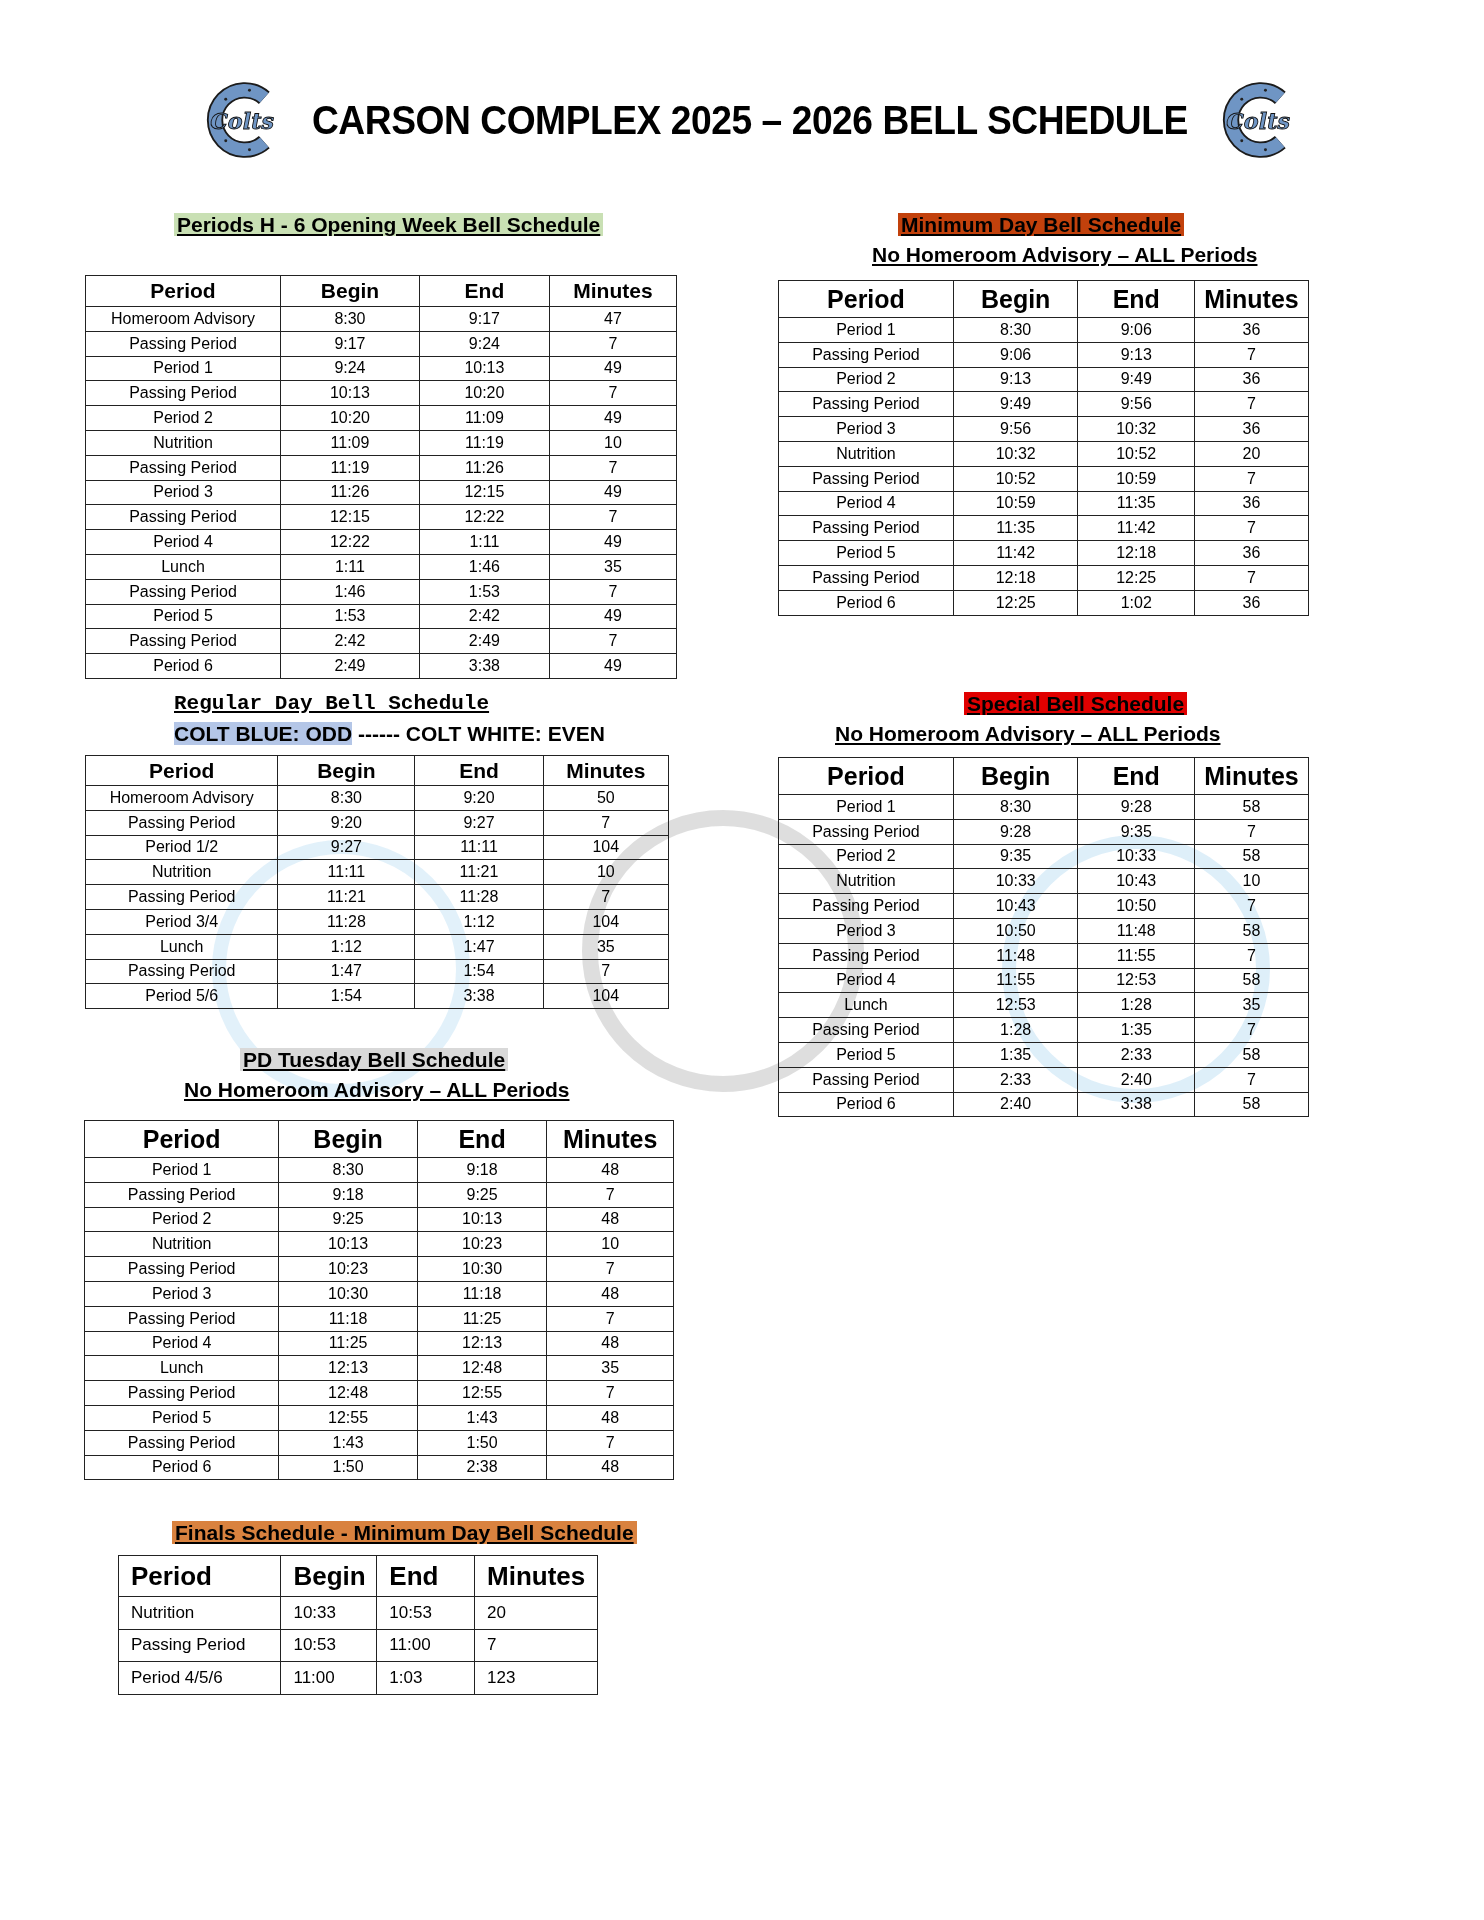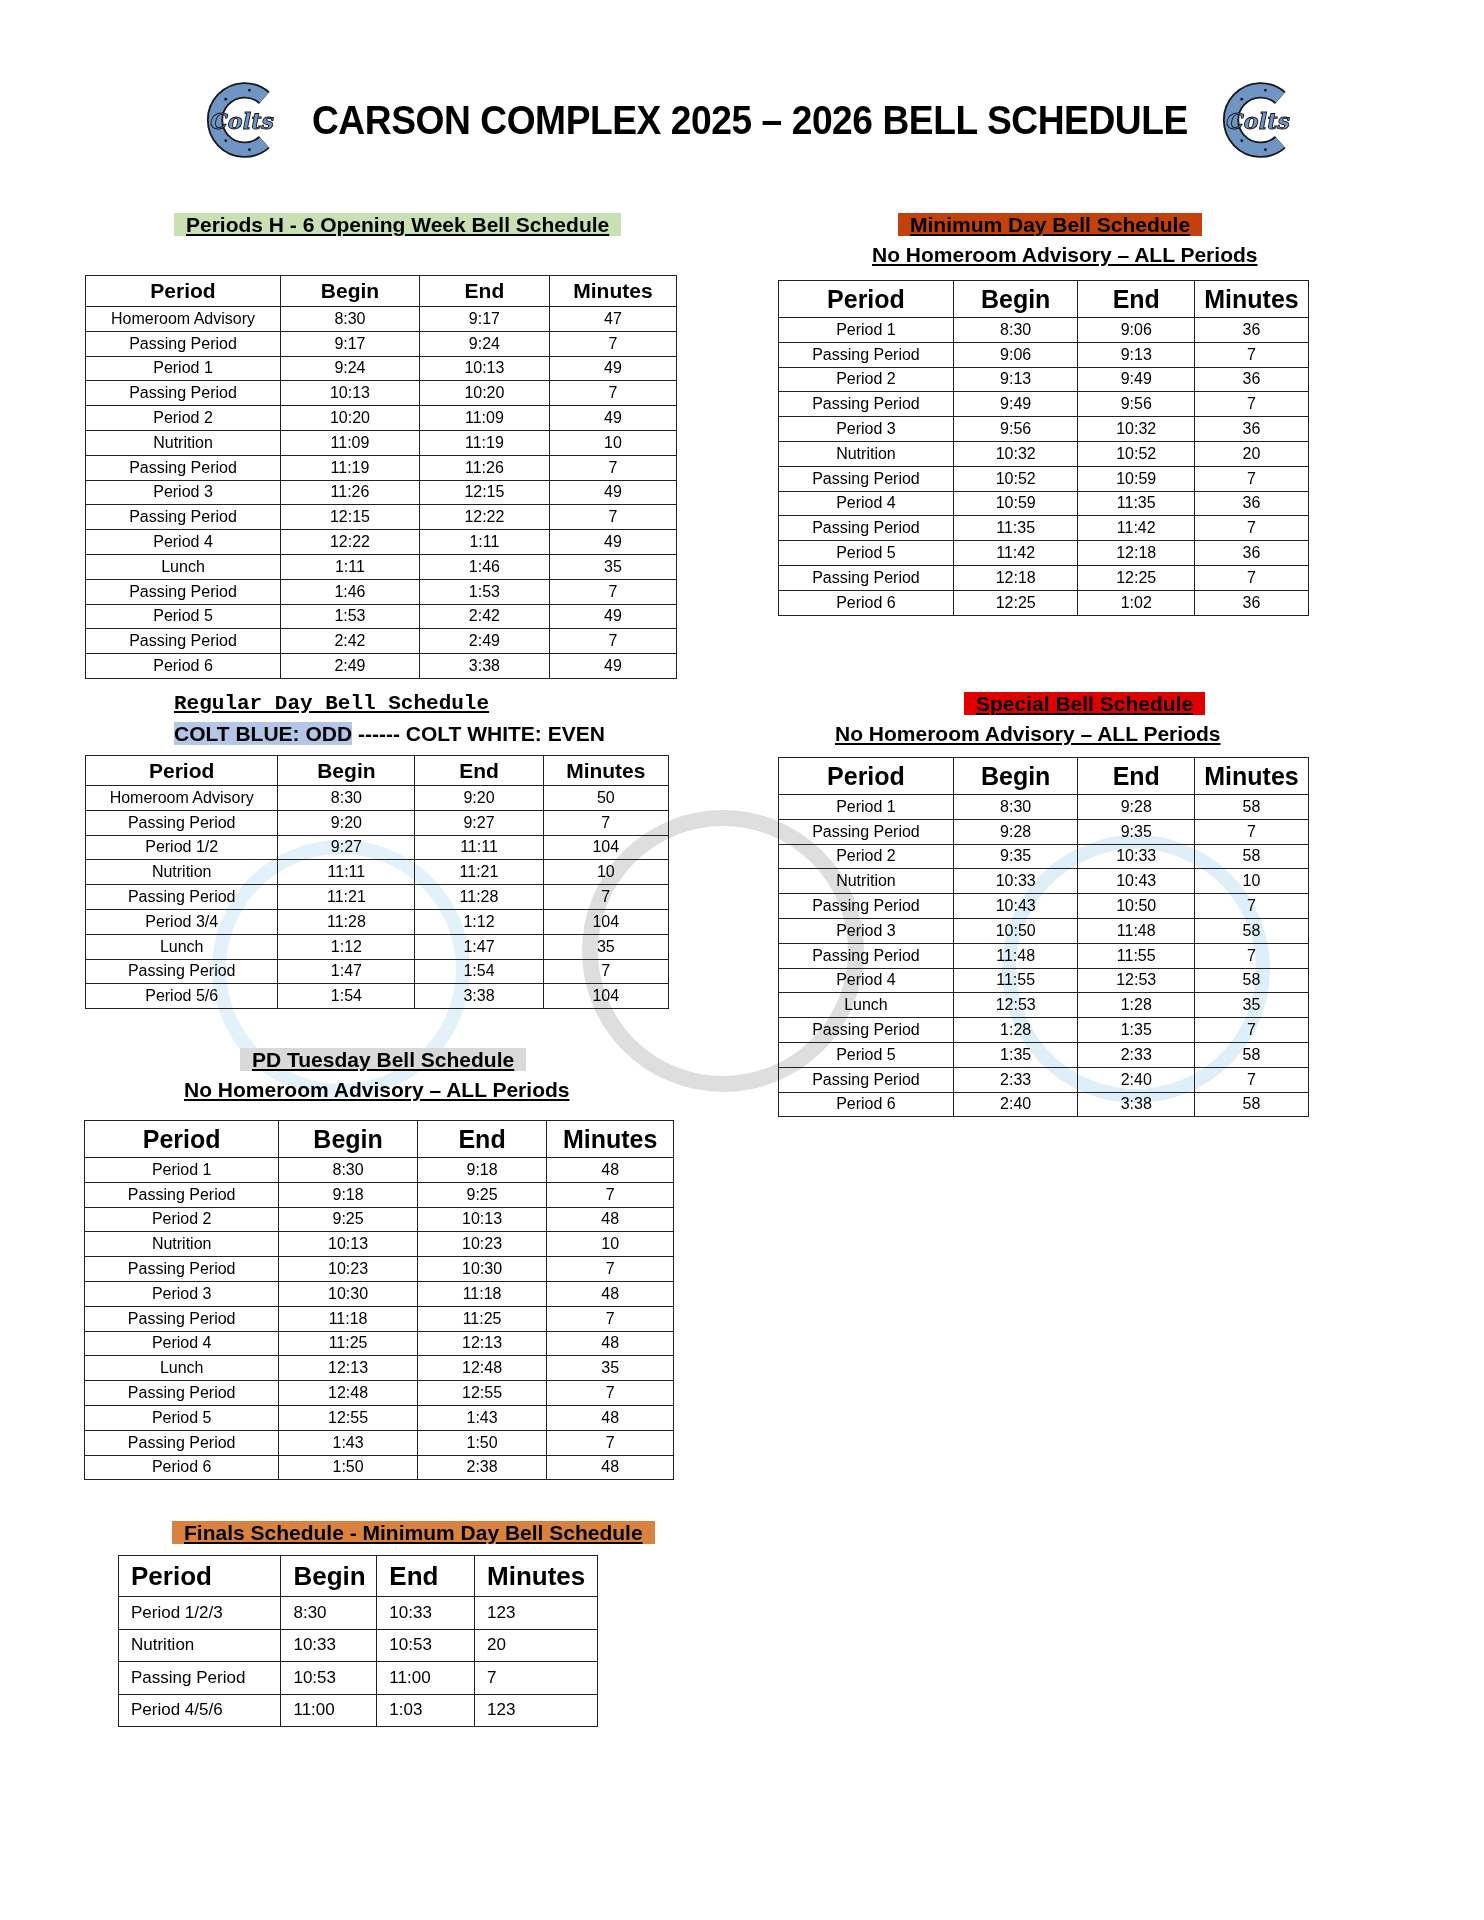--- a/index.html
+++ b/index.html
@@ -5,21 +5,21 @@
   html, body { margin:0; padding:0; background:#ffffff; }
   body { width:1484px; height:1920px; position:relative; overflow:hidden;
          font-family:"Liberation Sans", "DejaVu Sans", sans-serif; color:#000; }
   .title-row { position:absolute; left:205px; top:66px; width:1090px; height:108px;
                display:flex; align-items:center; justify-content:space-between; }
   .title-text { font-weight:bold; font-size:40px; letter-spacing:-0.5px; white-space:nowrap;
                 transform:scaleX(0.93); }
   .logo { width:100px; height:100px; }
   .hd { position:absolute; font-weight:bold; font-size:21px; text-decoration:underline;
         white-space:nowrap; line-height:28px; }
-  .hl { padding:0 12px; }
+  .hl { padding:0 3px; }
   table.sched { position:absolute; border-collapse:collapse; background:transparent; }
   table.sched th, table.sched td { border:1.5px solid #222; text-align:center; padding:0; }
   table.sched th { font-weight:bold; }
   table.left td, table.left th { text-align:left; padding-left:12px; }
   .wm { position:absolute; border-radius:50%; pointer-events:none; }
 </style>
 </head>
 <body>
 
 <div class="wm" style="left:212px;top:840px;width:230px;height:230px;border:14px solid rgba(173,216,240,0.35);"></div>
@@ -549,26 +549,20 @@
     <thead>
       <tr style="height: 41px;">
         <th style="font-size: 26px;">Period</th>
         <th style="font-size: 26px;">Begin</th>
         <th style="font-size: 26px;">End</th>
         <th style="font-size: 26px;">Minutes</th>
       </tr>
     </thead>
     <tbody>
       <tr style="height: 32.5px;">
-        <td>Period 1/2/3</td>
-        <td>8:30</td>
-        <td>10:33</td>
-        <td>123</td>
-      </tr>
-      <tr style="height: 32.5px;">
         <td>Nutrition</td>
         <td>10:33</td>
         <td>10:53</td>
         <td>20</td>
       </tr>
       <tr style="height: 32.5px;">
         <td>Passing Period</td>
         <td>10:53</td>
         <td>11:00</td>
         <td>7</td>

